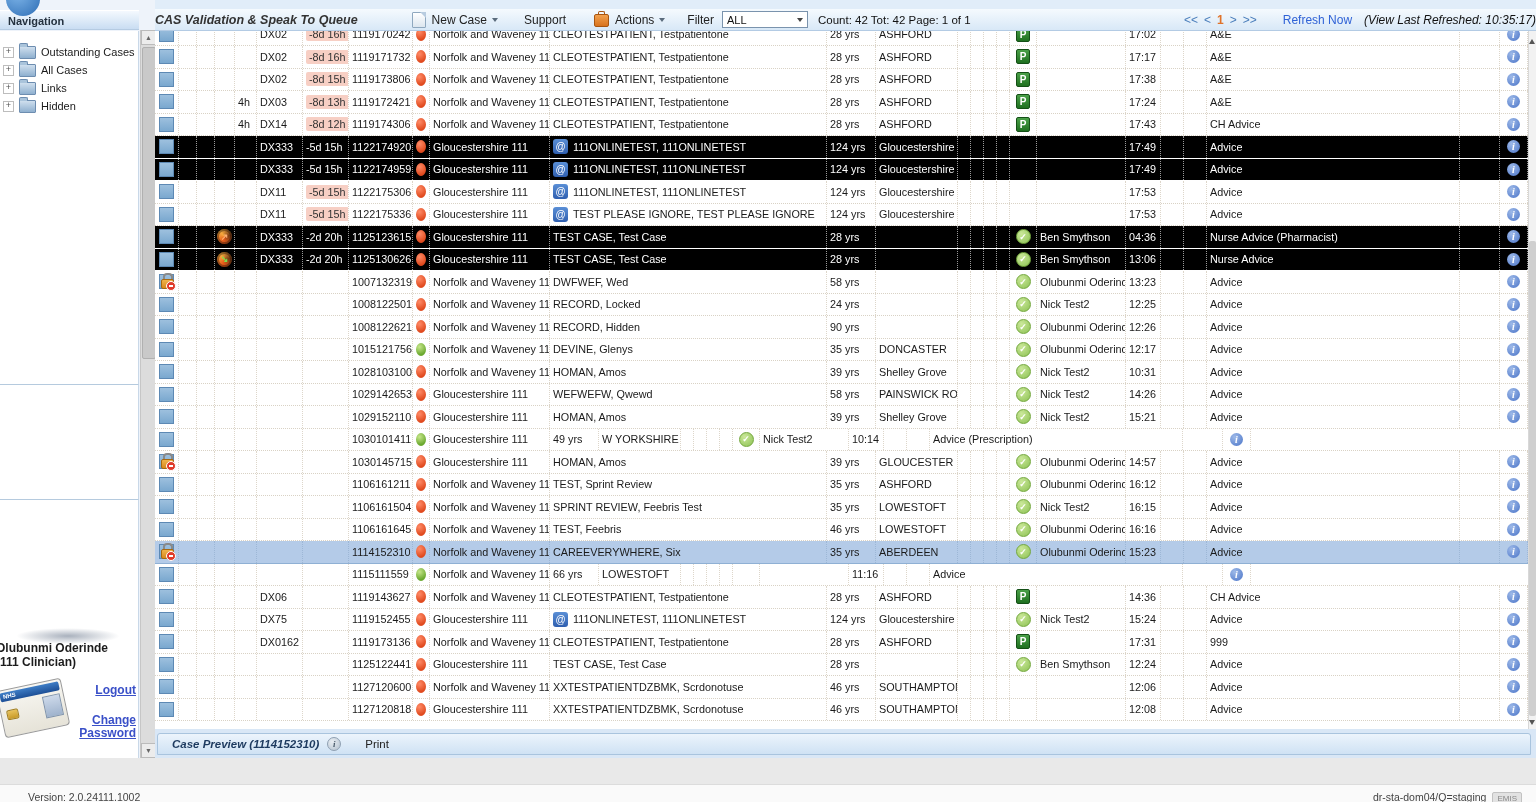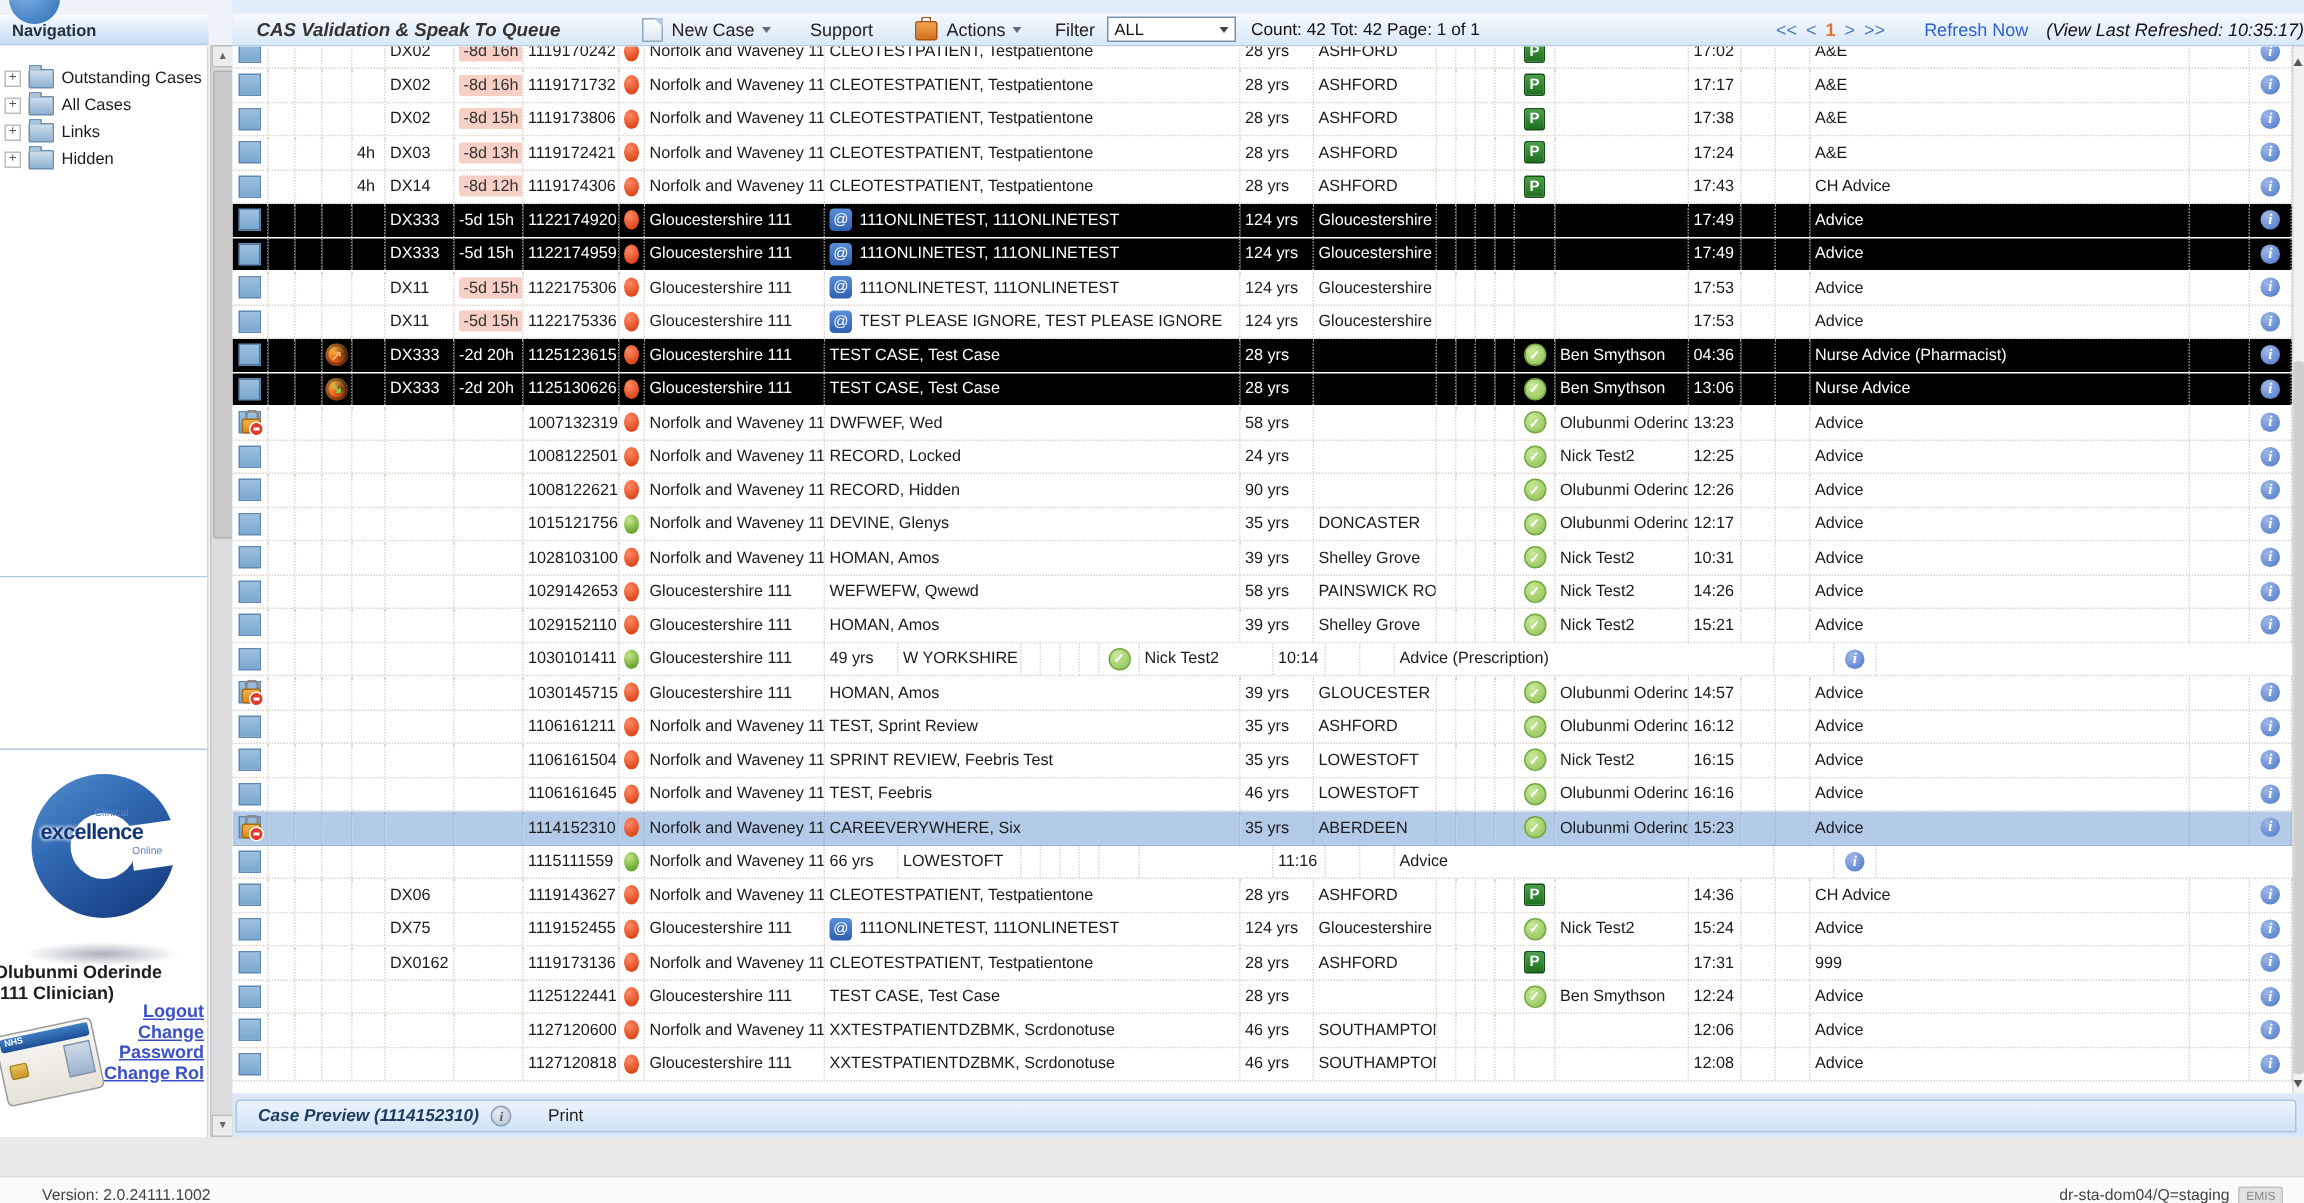--- a/index.html
+++ b/index.html
@@ -34,21 +34,21 @@
   .logo-c::after{content:'';position:absolute;right:-8px;top:32px;width:38px;height:30px;background:#fff;transform:rotate(-8deg);}
   .lw1{position:absolute;left:55px;top:33px;font-size:7px;color:#5b87c2;}
   .lw2{position:absolute;left:19px;top:41px;font-size:14.5px;font-weight:bold;color:#123577;
     letter-spacing:-0.5px;text-shadow:0 0 3px #fff,0 0 3px #fff;}
   .lw3{position:absolute;left:80px;top:58px;font-size:7px;color:#5b87c2;}
   .logo-shadow{position:absolute;left:16px;top:628px;width:104px;height:16px;
     background:radial-gradient(ellipse at center,rgba(40,60,90,.40),rgba(0,0,0,0) 70%);}
   .user-block{position:absolute;left:-4px;top:641px;width:150px;font-size:12px;font-weight:bold;
     color:#1c1c1c;line-height:14px;white-space:nowrap;}
   .side-links{position:absolute;left:36px;top:668px;width:100px;text-align:right;line-height:13.5px;}
-  .side-links a{display:block;color:#3a50c8;font-size:12px;font-weight:bold;text-decoration:underline;white-space:normal;}
+  .side-links a{display:block;color:#3a50c8;font-size:12px;font-weight:bold;text-decoration:underline;white-space:normal;margin-top:16px;}
   .nhs-card{position:absolute;left:0px;top:684px;width:64px;height:46px;border-radius:4px;
     background:linear-gradient(#f8f7f2,#e6e3d8);border:1px solid #9a9a9a;transform:rotate(-12deg);z-index:4;}
   .nc-top{position:absolute;left:2px;top:2px;right:2px;height:9px;border-radius:2px;
     background:linear-gradient(#3f7ec6,#1d4f96);color:#fff;font-size:6px;font-weight:bold;line-height:9px;padding-left:3px;}
   .nc-photo{position:absolute;right:3px;top:14px;width:16px;height:20px;
     background:linear-gradient(#cdd9ea,#9fb3cd);border:1px solid #7e93ad;}
   .nc-chip{position:absolute;left:5px;top:20px;width:10px;height:8px;border-radius:2px;
     background:linear-gradient(#e8c25a,#c89a28);border:1px solid #a07c1a;}
   
   .side-sb{position:absolute;left:140px;top:30px;width:15px;height:728px;background:#dcdcdc;border-left:1px solid #c6c6c6;}
@@ -57,21 +57,21 @@
   .side-sb .up{top:0;} .side-sb .down{bottom:0;}
   .side-sb .thumb{position:absolute;left:1px;top:17px;width:12px;height:310px;background:#c9c9c9;
     border:1px solid #b0b0b0;border-radius:2px;}
 
   
   #main{position:absolute;left:155px;top:0;width:1381px;height:758px;background:#d9e7f6;}
   .top-strip{position:absolute;left:0;top:0;width:100%;height:9px;background:#e1edf9;}
   .toolbar{position:absolute;left:0;top:9px;width:100%;height:22px;
     background:linear-gradient(#f5fafe,#d8e8f7);border-bottom:1px solid #b3cbe4;
     display:flex;align-items:center;font-size:12px;color:#222;box-sizing:border-box;}
-  .tb-title{margin-left:16px;font-style:italic;font-weight:bold;font-size:12.5px;color:#333;white-space:nowrap;}
+  .tb-title{font-style:italic;font-weight:bold;font-size:12.5px;color:#333;white-space:nowrap;}
   .newcase-ic{position:relative;width:12px;height:14px;margin-left:54px;flex:none;
     background:linear-gradient(#fff,#dce6ef);border:1px solid #8fa8bf;border-radius:1px;}
   .newcase-ic::after{content:'';position:absolute;right:-1px;top:-1px;width:0;height:0;
     border:3px solid;border-color:#b8cce0 transparent transparent #b8cce0;transform:rotate(90deg);}
   .tb-label{margin-left:6px;white-space:nowrap;}
   .caret{width:0;height:0;border-left:3.5px solid transparent;border-right:3.5px solid transparent;
     border-top:4px solid #5a6b7c;margin-left:5px;flex:none;}
   .actions-ic{position:relative;width:13px;height:11px;margin-left:28px;margin-top:2px;flex:none;
     background:linear-gradient(#f2a14e,#d8731f);border:1px solid #a85510;border-radius:2px;}
   .actions-ic::before{content:'';position:absolute;top:-4px;left:3px;width:5px;height:3px;
@@ -182,26 +182,20 @@
         <span class="tree-label">Links</span>
       </div>
       <div class="tree-item">
         <span class="twisty">+</span>
         <span class="folder"></span>
         <span class="tree-label">Hidden</span>
       </div>
     </div>
     <div class="mid-panel"></div>
     <div class="bottom-panel"></div>
-    <div class="logo-box">
-      <div class="logo-c"></div>
-      <div class="lw1">Clinical</div>
-      <div class="lw2">excellence</div>
-      <div class="lw3">Online</div>
-    </div>
     <div class="logo-shadow"></div>
     <div class="user-block">
       <div>Olubunmi Oderinde</div>
       <div>(111 Clinician)</div>
     </div>
     <div class="side-links">
       <a href="#">Logout</a>
       <a href="#">Change Password</a>
       <a href="#">Change Rol</a>
     </div>

